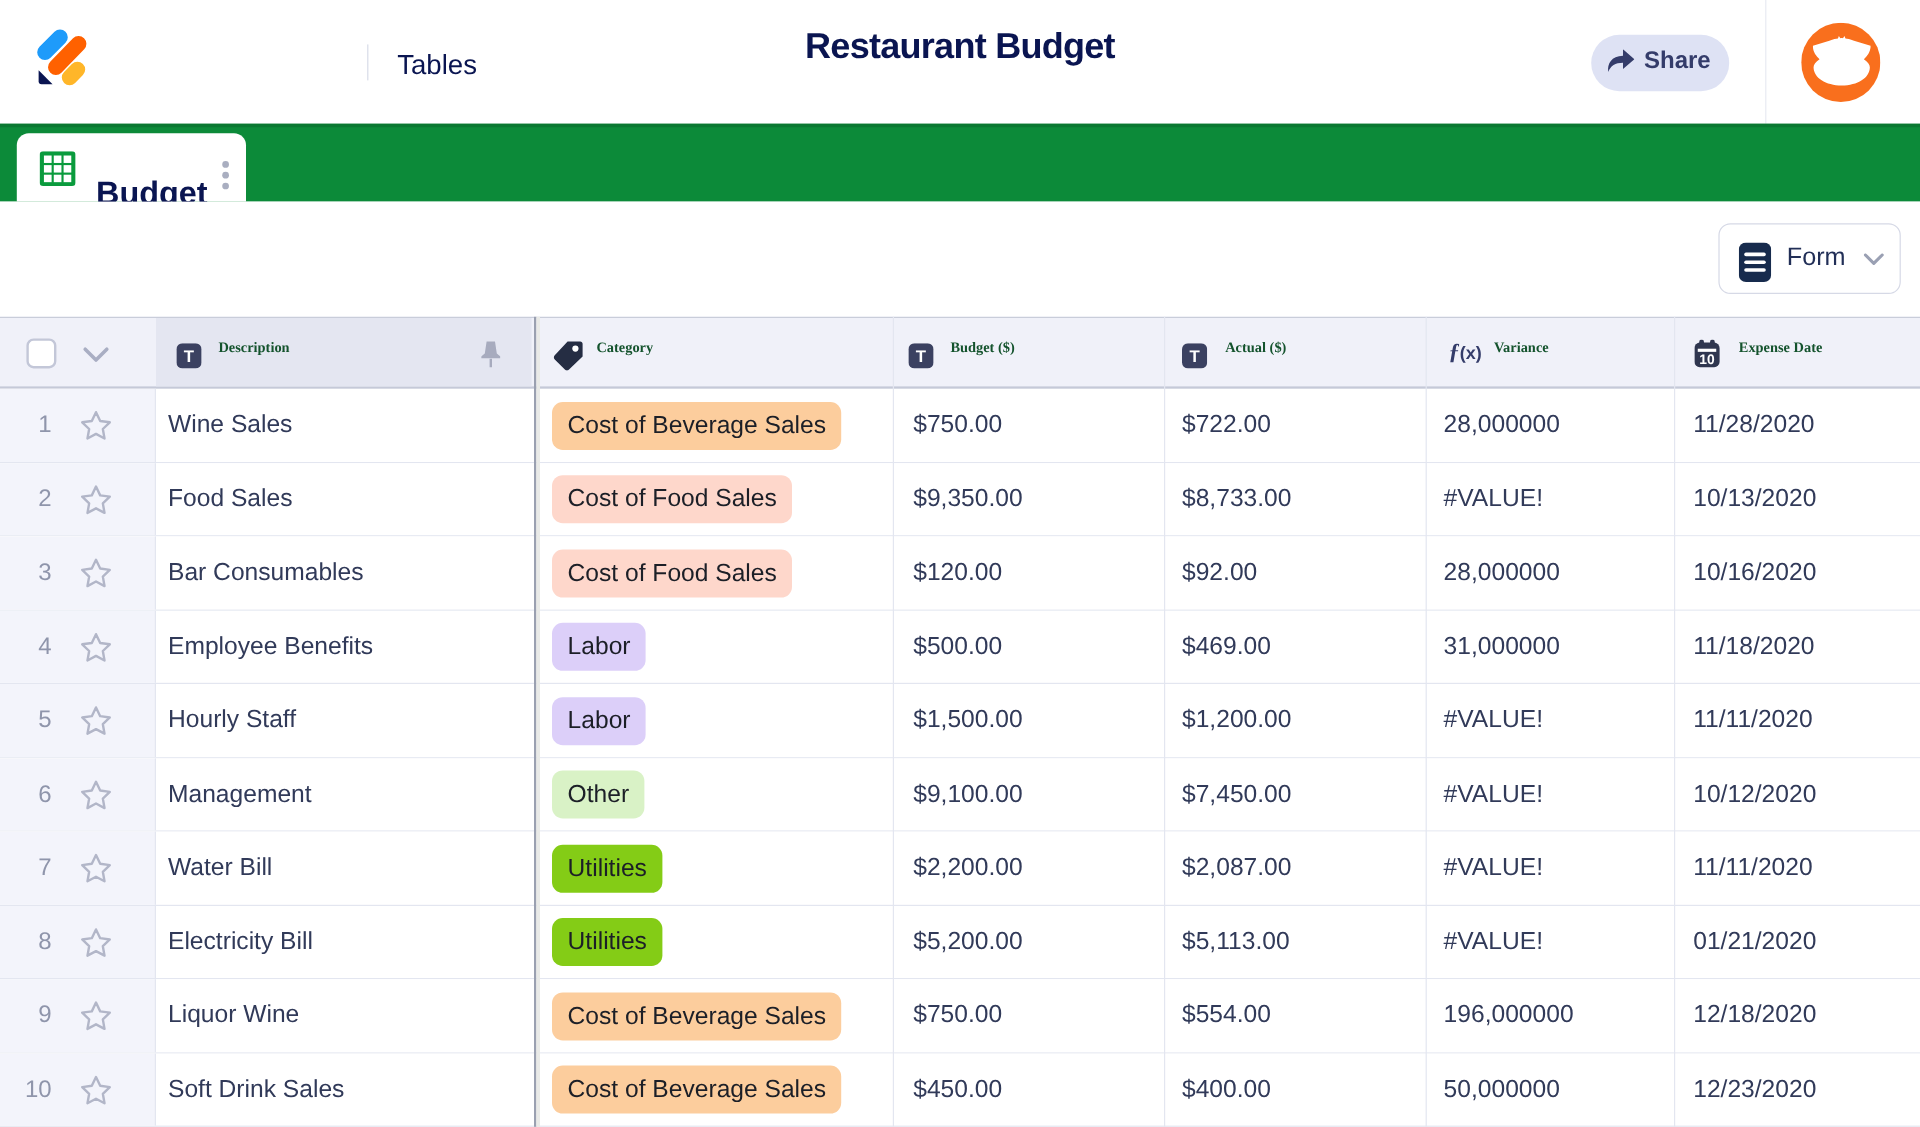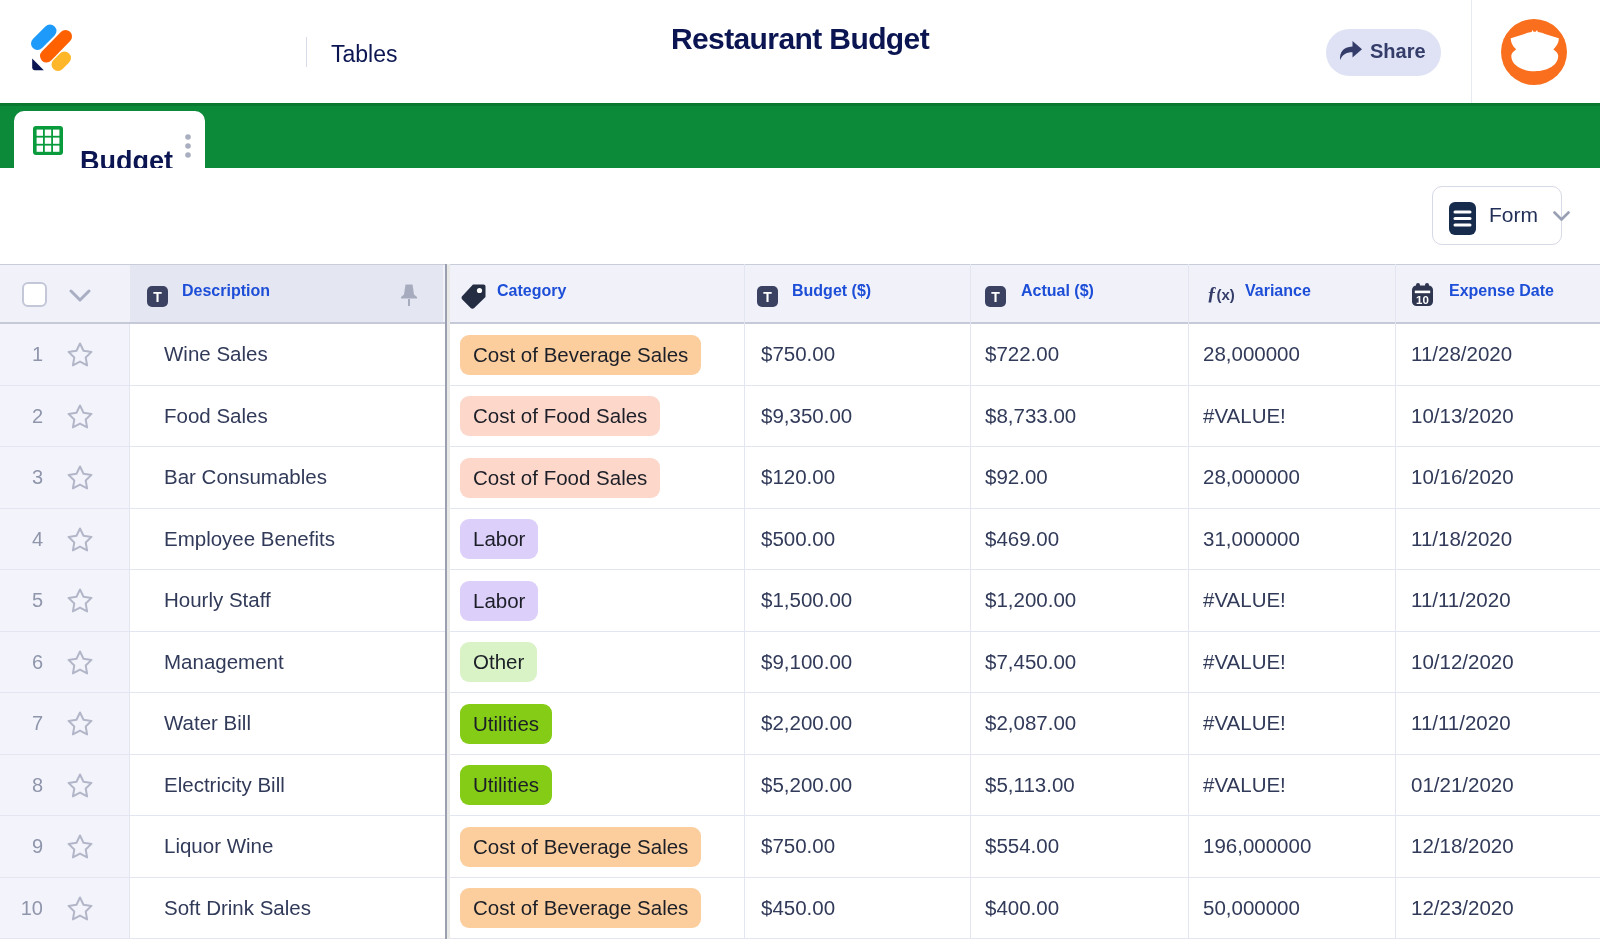--- a/index.html
+++ b/index.html
@@ -29,35 +29,35 @@
   #tab .lbl { position:absolute; left:66px; top:15px; font-size:27px; font-weight:bold; color:#0a1551;margin-top:20px; }
   
   #toolbar { position:absolute; left:0; top:168px; width:1600px; height:96px; background:#fff; }
   #searchwrap { position:absolute; left:17px; top:19px; width:506px; height:55px;
     border:1px solid #c9cdda; border-radius:8px; background:#fff; }
   #filterarea { position:absolute; left:399px; top:0; width:107px; height:53px; background:#f3f4f8;
     border-radius:0 7px 7px 0; }
   #searchwrap .vdiv { position:absolute; left:398px; top:0; width:1px; height:53px; background:#c9cdda; }
   #searchwrap .ph { position:absolute; left:55px; top:15px; font-size:20.5px; color:#8d93a9; }
   #searchwrap .flt { position:absolute; left:417px; top:16px; font-size:20px; color:#6e7487; }
-  #formbtn { position:absolute; left:1432px; top:18px; width:130px; height:59px;
+  #formbtn { position:absolute; left:1432px; top:18px; width:152px; height:59px;
     border:1px solid #d6d9e6; border-radius:10px; background:#fff; }
   #formbtn .lbl { position:absolute; left:56px; top:16px; font-size:21px; font-weight:500; color:#222f57; }
   
   #thead { position:absolute; left:0; top:264px; width:1600px; height:60px; background:#f0f1f9;
     border-top:1px solid #c9cdda; border-bottom:2px solid #c5c9d8; }
-  .hlbl { font-size:16px; font-weight:bold; color:#1d4ed8; position:absolute; top:17px; white-space:nowrap; }
+  .hlbl { font-size:12px; font-weight:bold; color:#14532d; position:absolute; top:17px; white-space:nowrap;font-family:Liberation Serif, serif; }
   #desc-h { position:absolute; left:130px; top:0; width:313px; height:100%; background:#e4e6f1; }
   #tbody { position:absolute; left:0; top:324px; width:1600px; height:615px; }
   .row { position:absolute; left:0; width:1600px; height:61.5px; border-bottom:1px solid #e3e6f0; background:#fff; }
   .numcol { position:absolute; left:0; top:0; width:130px; height:100%; background:#f3f4fb;
     border-right:1px solid #e3e6f0; }
   .rownum { position:absolute; right:86px; top:19px; font-size:20px; color:#8f95ab; width:40px; text-align:right;}
   .cellv { position:absolute; top:18px; font-size:20.5px; color:#313a59; white-space:nowrap; }
-  .dtext { left:164px; }
+  .dtext { left:140px; }
   .chip { position:absolute; left:460px; top:10.5px; height:40px; line-height:40px; border-radius:9px;
     padding:0 13px; font-size:20.5px; color:#1c1f27; }
   .c-bev { background:#fccd9d; }
   .c-food { background:#fed7cb;text-align:center; }
   .c-labor { background:#dccff9; }
   .c-other { background:#d9f2c6; }
   .c-util { background:#84cc16; }
   
   .vline { position:absolute; top:264px; height:675px; width:1px; background:#e3e6f0; }
   #pinline { position:absolute; left:444.5px; top:264px; width:2px; height:675px; background:#9aa0b0; }

